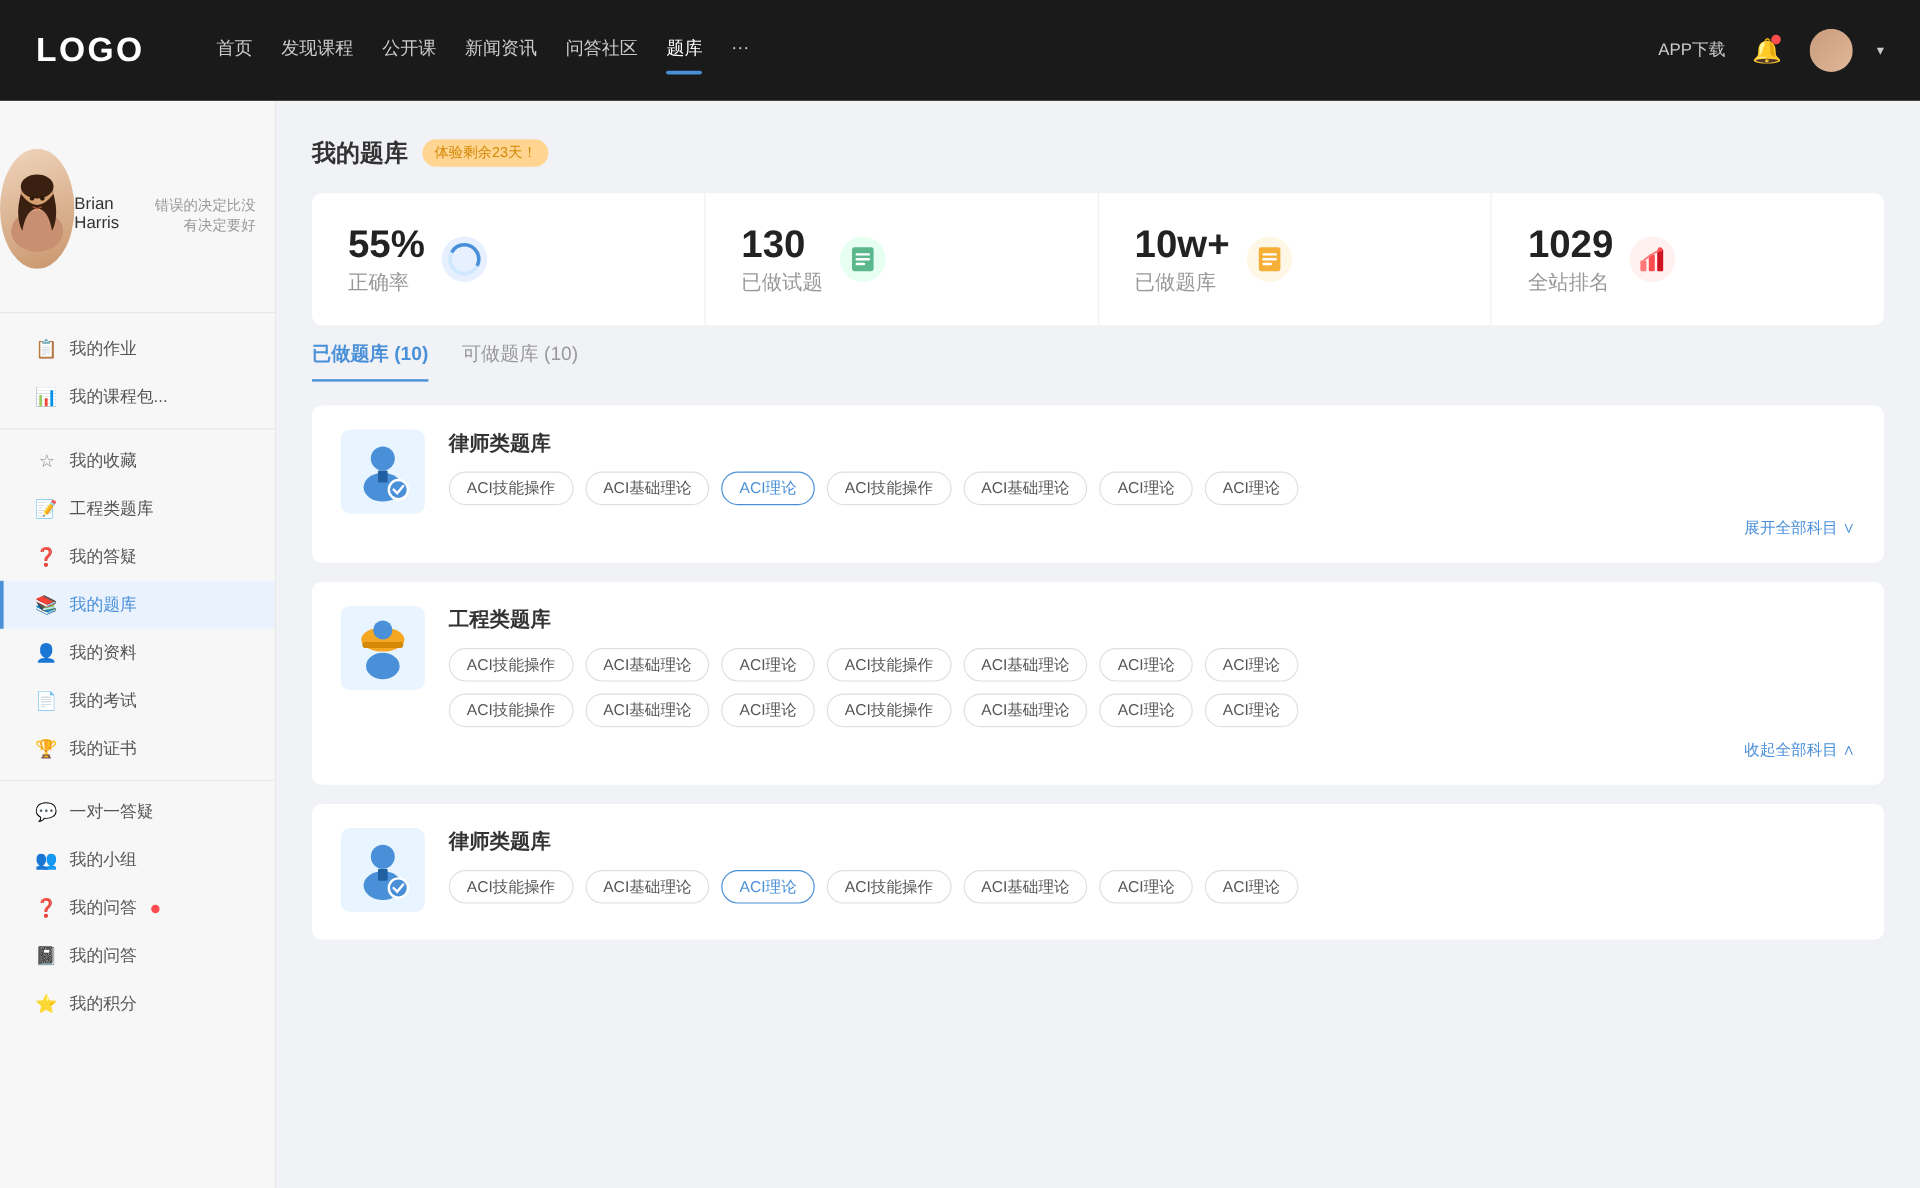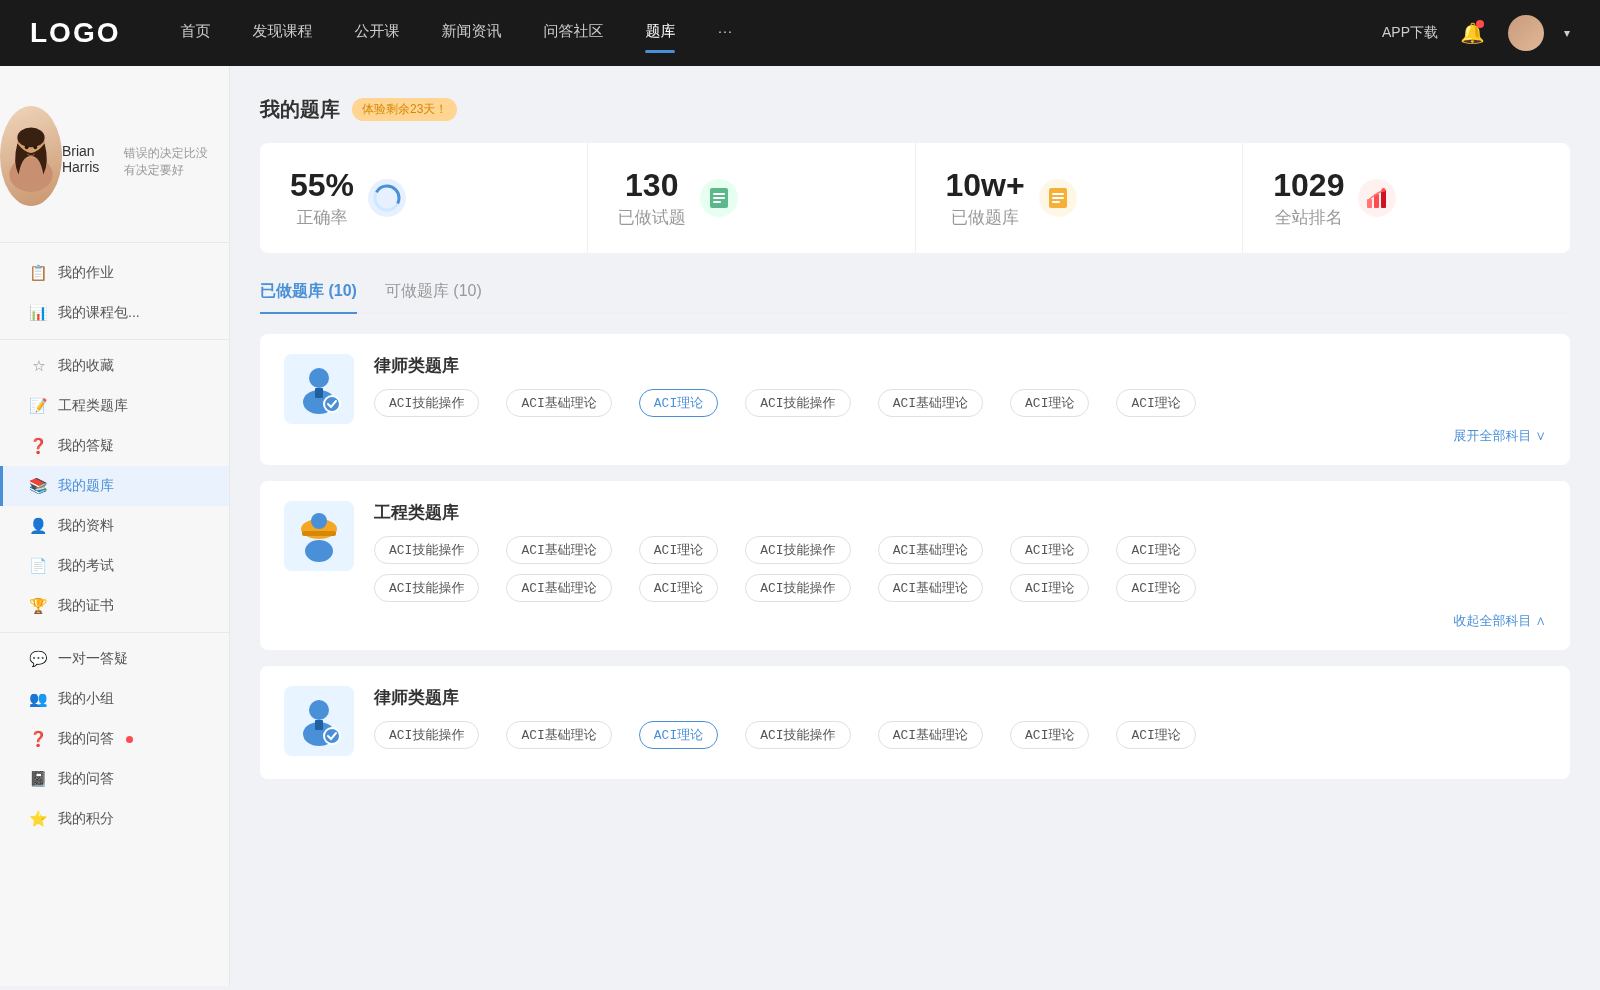--- a/index.html
+++ b/index.html
@@ -1,36 +1,36 @@
 <!DOCTYPE html>
 <html><head>
   <meta charset="utf-8">
   <style>
     * { box-sizing: border-box; margin: 0; padding: 0; }
     body { font-family: -apple-system, BlinkMacSystemFont, "PingFang SC", "Microsoft YaHei", sans-serif; background: #f0f2f5; min-height: 990px; }
 
     
     .header {
       background: #1a1a1a;
-      height: 66px;
+      height: 84px;
       display: flex;
       align-items: center;
       padding: 0 30px;
       position: relative;
     }
     .header-logo {
       color: white;
       font-size: 28px;
       font-weight: bold;
       letter-spacing: 2px;
       margin-right: 60px;
     }
     .header-nav {
       display: flex;
-      gap: 42px;
+      gap: 24px;
       flex: 1;
     }
     .header-nav-item {
       color: #ccc;
       font-size: 15px;
       cursor: pointer;
       position: relative;
       padding-bottom: 4px;
     }
     .header-nav-item.active {
@@ -138,21 +138,21 @@
     }
     .sidebar-name {
       font-size: 14px;
       color: #333;
       font-weight: 500;
       margin-bottom: 6px;
     }
     .sidebar-motto {
       font-size: 12px;
       color: #999;
-      text-align: left;
+      text-align: right;
       padding: 0 16px;
     }
     .sidebar-menu {
       padding: 10px 0;
     }
     .sidebar-menu-item {
       display: flex;
       align-items: center;
       gap: 10px;
       padding: 11px 30px;
@@ -223,23 +223,22 @@
       font-size: 12px;
       padding: 3px 10px;
       border-radius: 12px;
     }
 
     
     .stats-row {
       display: flex;
       background: white;
       border-radius: 8px;
-      margin-bottom: 28px;
+      margin-bottom: 14px;
       overflow: hidden;
-      text-align: center;
     }
     .stat-item {
       flex: 1;
       padding: 24px 30px;
       border-right: 1px solid #f0f0f0;
       display: flex;
       align-items: center;
       gap: 14px;
     }
     .stat-item:last-child { border-right: none; }
@@ -321,23 +320,22 @@
     }
     .bank-card-title {
       font-size: 17px;
       font-weight: 600;
       color: #333;
       margin-bottom: 12px;
     }
     .bank-card-tags {
       display: flex;
       flex-wrap: wrap;
-      gap: 27px;
+      gap: 10px;
       margin-bottom: 10px;
-      font-family: Liberation Mono, monospace;
     }
     .tag {
       padding: 4px 14px;
       border: 1px solid #e0e0e0;
       border-radius: 16px;
       font-size: 13px;
       color: #555;
       cursor: pointer;
       background: white;
     }

